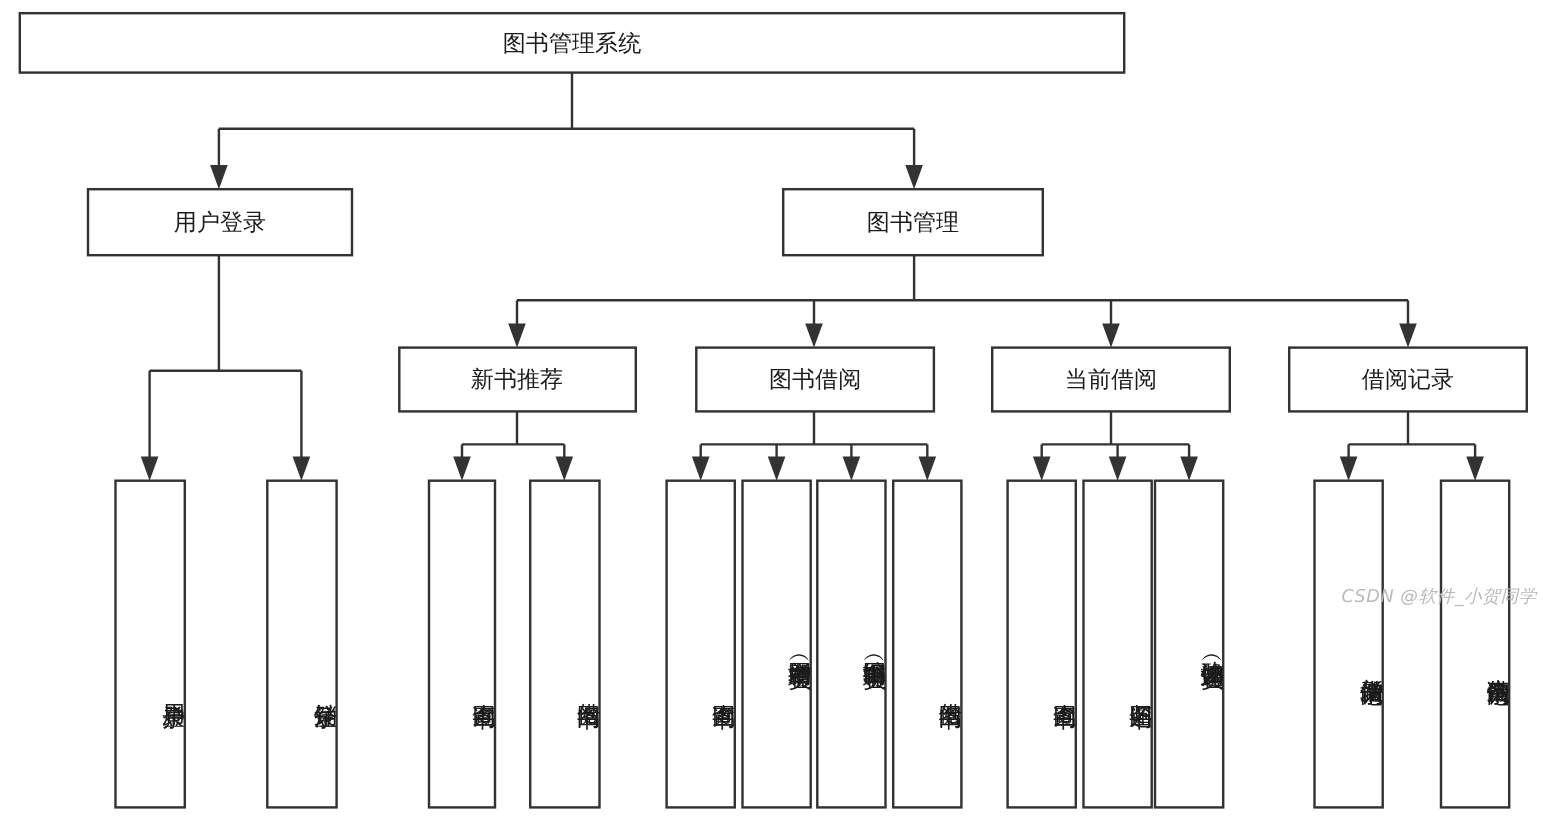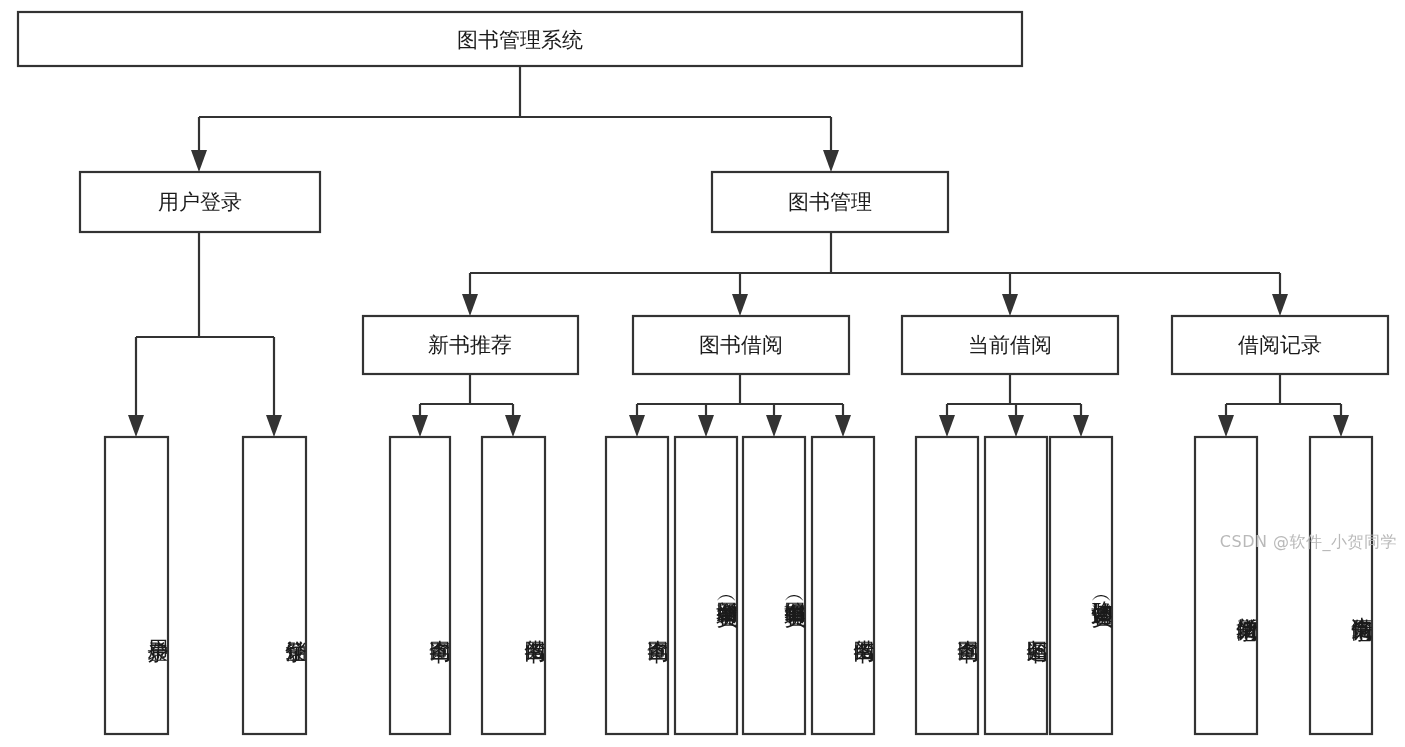--- a/index.html
+++ b/index.html
@@ -52,20 +52,21 @@
   .watermark {
     position: absolute;
     right: 8px;
     bottom: 6px;
     color: #b9b9b9;
     font-size: 16px;
     font-family: "DejaVu Sans", "Liberation Sans", sans-serif;
     letter-spacing: 0.5px;
     white-space: nowrap;
     user-select: none;
+    font-style: italic;
   }
   .vtext-layer {
     position: absolute;
     left: 0;
     top: 0;
     width: 1405px;
     height: 747px;
     pointer-events: none;
   }
   .vlabel {

